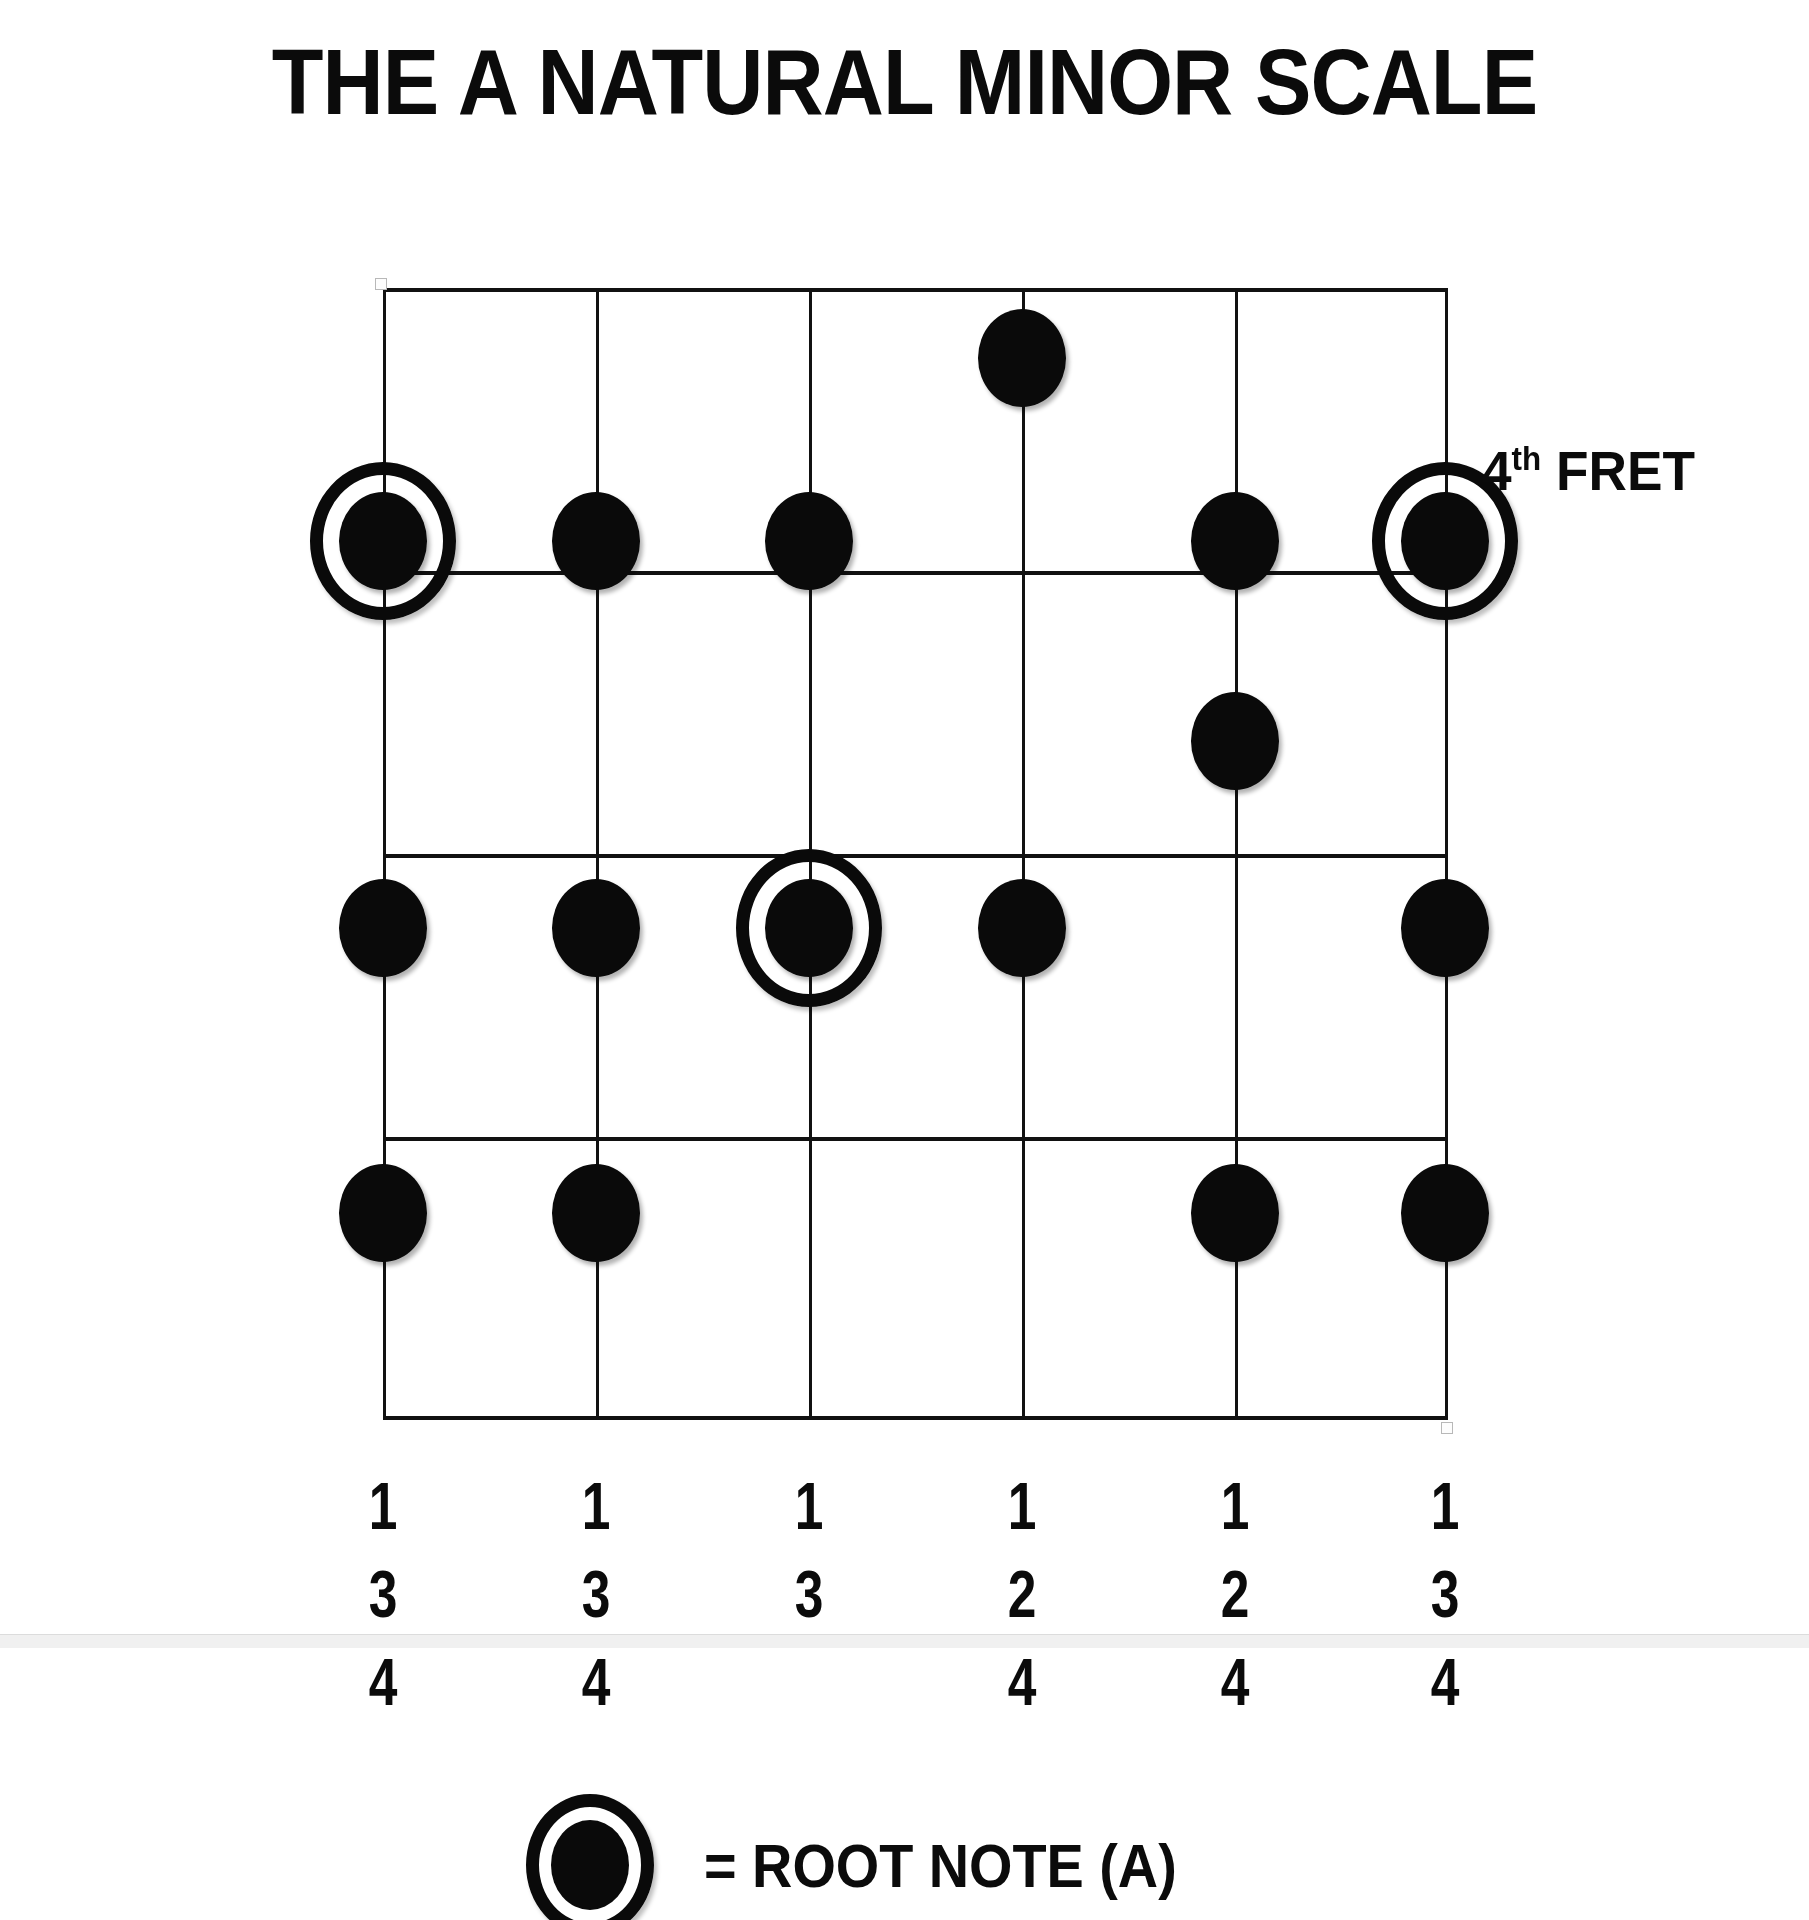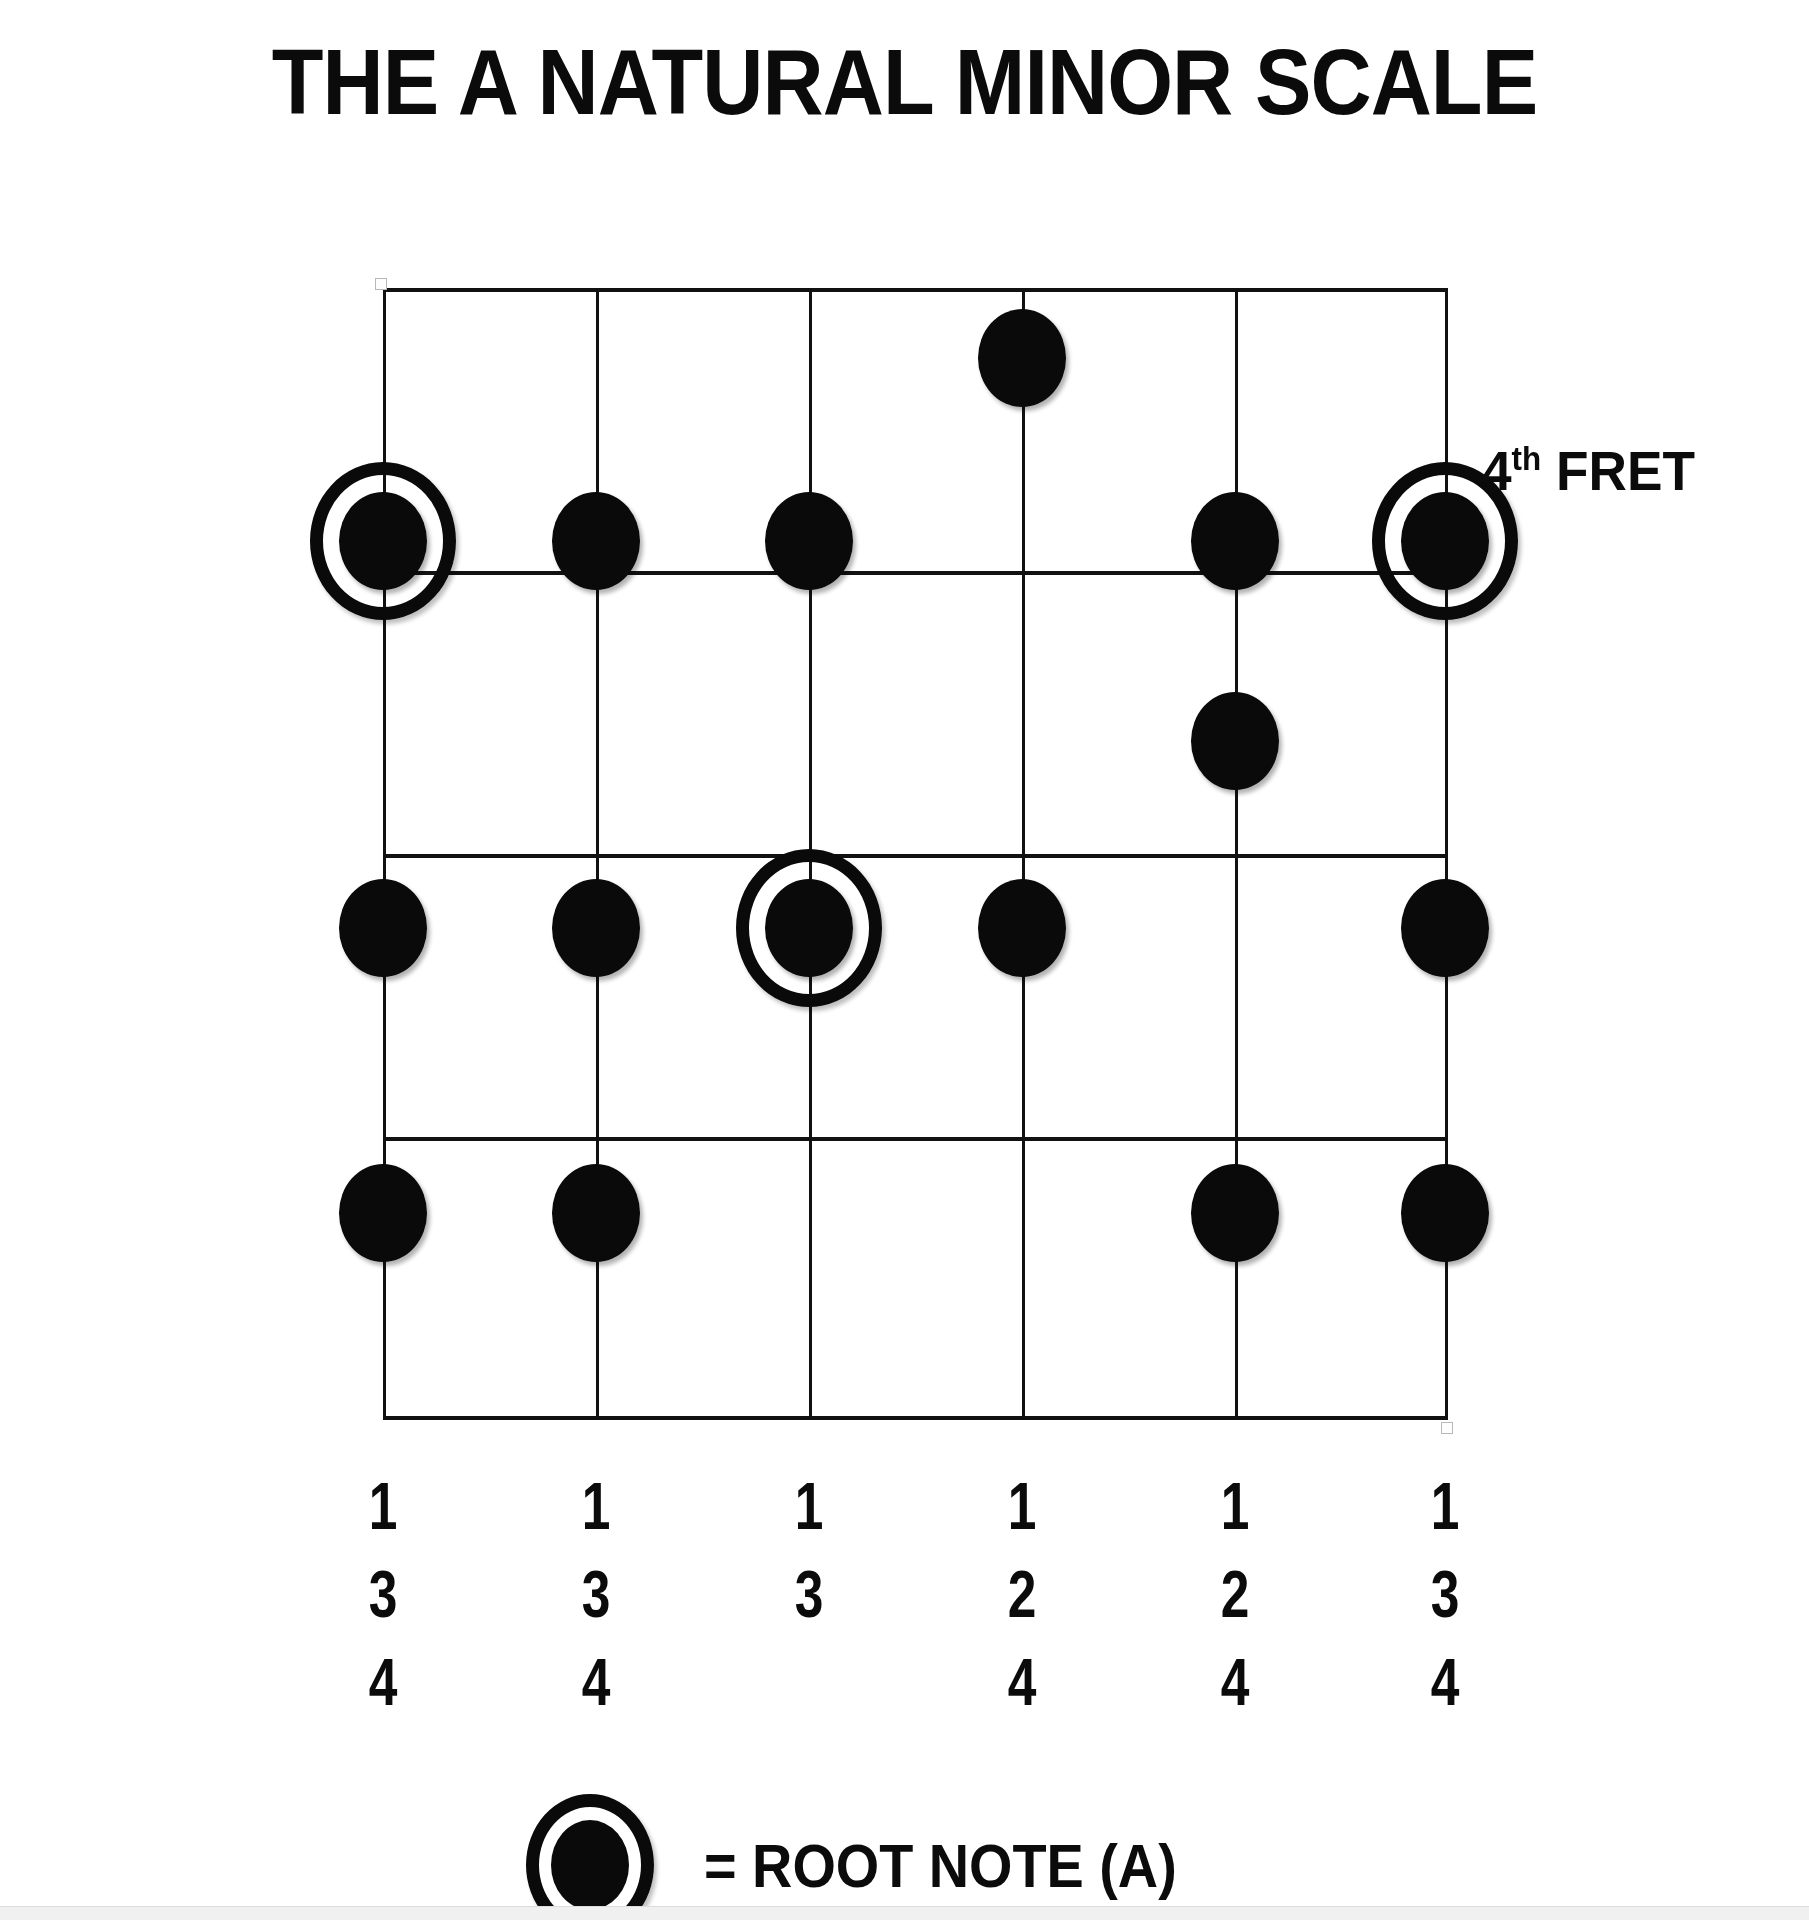--- a/index.html
+++ b/index.html
@@ -6,21 +6,21 @@
   html, body {
     width: 1809px;
     height: 1920px;
     background: #ffffff;
     font-family: "Liberation Sans", sans-serif;
     overflow: hidden;
   }
   #page {
     position: relative;
     width: 1809px;
-    height: 1920px;
+    height: 1648px;
     background: #ffffff;
   }
 
   
   #title {
     position: absolute;
     left: 0;
     top: 30px;
     width: 1809px;
     text-align: center;

